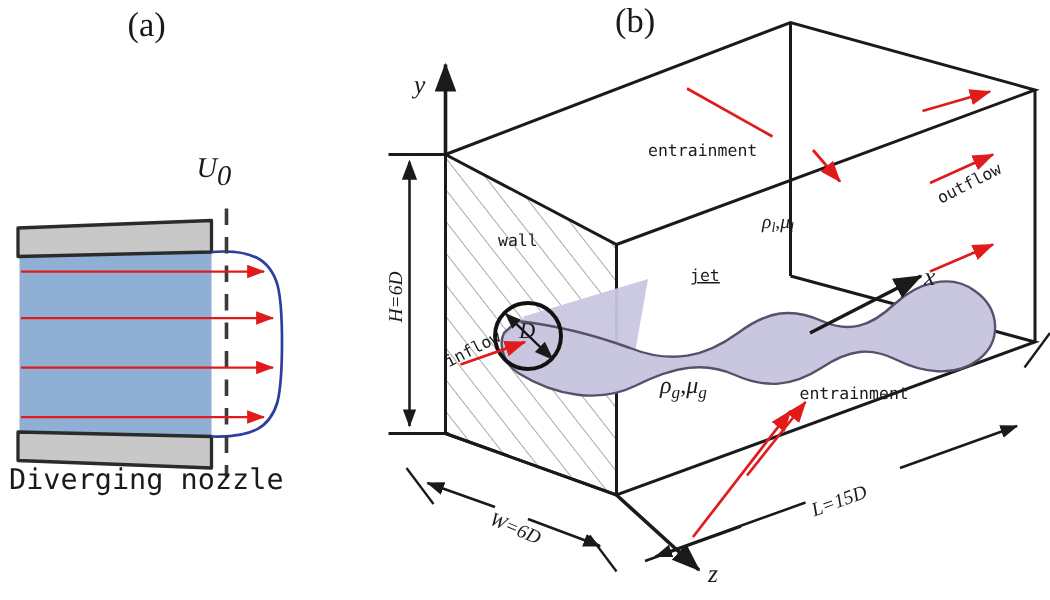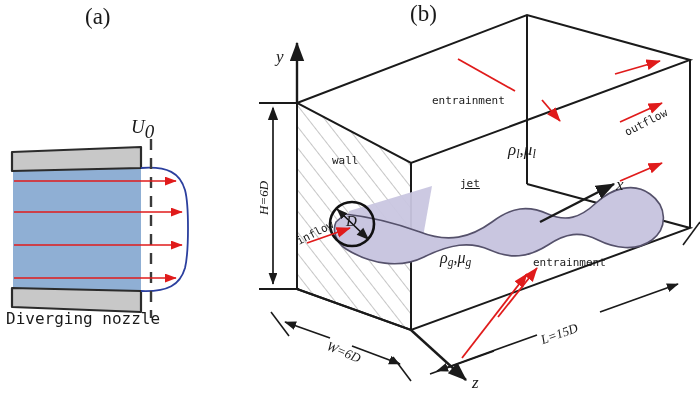--- a/index.html
+++ b/index.html
@@ -6,21 +6,21 @@
   body{width:700px;height:400px;overflow:hidden;
        font-family:"Liberation Serif",serif;color:#1a1a1a;}
   #root{position:relative;width:700px;height:400px;background:#fff;}
   .fig{position:absolute;left:0;top:0;width:700px;height:400px;}
   .lbl{position:absolute;white-space:nowrap;line-height:1;}
   .panel-tag{font-family:"Liberation Serif",serif;font-size:23px;font-style:normal;}
   .mono{font-family:"DejaVu Sans Mono",monospace;font-size:11px;letter-spacing:0px;}
   .serif-it{font-family:"Liberation Serif",serif;font-style:italic;}
   .dim{font-family:"Liberation Serif",serif;font-size:13px;font-style:italic;}
   .axis-lbl{font-family:"Liberation Serif",serif;font-style:italic;font-size:17px;}
-  .caption{font-family:"DejaVu Sans Mono",monospace;font-size:16px;}
+  .caption{font-family:"DejaVu Sans Mono",monospace;font-size:19px;}
   .sub{font-size:0.72em;vertical-align:-0.28em;}
 </style>
 </head>
 <body>
 
 <div id="root">
 
   <svg class="fig" viewBox="0 0 700 400">
     <defs>
       <marker id="ar-red" markerWidth="9" markerHeight="9" refX="7.5" refY="3" orient="auto">
@@ -128,21 +128,21 @@
 
       <line x1="683" y1="245" x2="700" y2="222" stroke="#1a1a1a" stroke-width="1.6"></line>
       <line x1="537" y1="335" x2="437" y2="371" stroke="#1a1a1a" stroke-width="1.7" marker-end="url(#ar-blk-s)"></line>
       <line x1="600" y1="312" x2="678" y2="284" stroke="#1a1a1a" stroke-width="1.7" marker-end="url(#ar-blk-s)"></line>
       <line x1="430" y1="374" x2="494" y2="351" stroke="#1a1a1a" stroke-width="1.6"></line>
     </g>
   </svg>
 
   <div class="lbl panel-tag" style="left:85px;top:5px;">(a)</div>
 
-  <div class="lbl" style="left:131px;top:117px;">
+  <div class="lbl" style="left:131px;top:103px;">
     <span class="serif-it" style="font-size:19px;">U</span><span class="serif-it sub" style="font-size:19px;">0</span>
   </div>
 
   <div class="lbl caption" style="left:6px;top:311px;">Diverging nozzle</div>
 
   <div class="lbl panel-tag" style="left:410px;top:2px;">(b)</div>
 
   <div class="lbl axis-lbl" style="left:276px;top:48px;">y</div>
   <div class="lbl axis-lbl" style="left:616px;top:176px;">x</div>
   <div class="lbl axis-lbl" style="left:472px;top:374px;">z</div>
@@ -154,21 +154,21 @@
   <div class="lbl mono" style="left:533px;top:257px;">entrainment</div>
 
   <div class="lbl mono" style="left:460px;top:178px;text-decoration:underline;">jet</div>
 
   <div class="lbl mono" style="left:295px;top:237px;transform:rotate(-27deg);transform-origin:left top;">inflow</div>
 
   <div class="lbl mono" style="left:623px;top:128px;transform:rotate(-27deg);transform-origin:left top;">outflow</div>
 
   <div class="lbl serif-it" style="left:346px;top:214px;font-size:15px;">D</div>
 
-  <div class="lbl" style="left:508px;top:141px;font-size:17px;">
+  <div class="lbl" style="left:508px;top:141px;font-size:13px;">
     <span class="serif-it">ρ</span><span class="serif-it sub">l</span><span>,</span><span class="serif-it">μ</span><span class="serif-it sub">l</span>
   </div>
 
   <div class="lbl" style="left:440px;top:250px;font-size:16px;">
     <span class="serif-it">ρ</span><span class="serif-it sub">g</span><span>,</span><span class="serif-it">μ</span><span class="serif-it sub">g</span>
   </div>
 
   <div class="lbl dim" style="left:257px;top:215px;transform:rotate(-90deg);transform-origin:left top;">H=6D</div>
 
   <div class="lbl dim" style="left:330px;top:339px;transform:rotate(23deg);transform-origin:left top;">W=6D</div>

